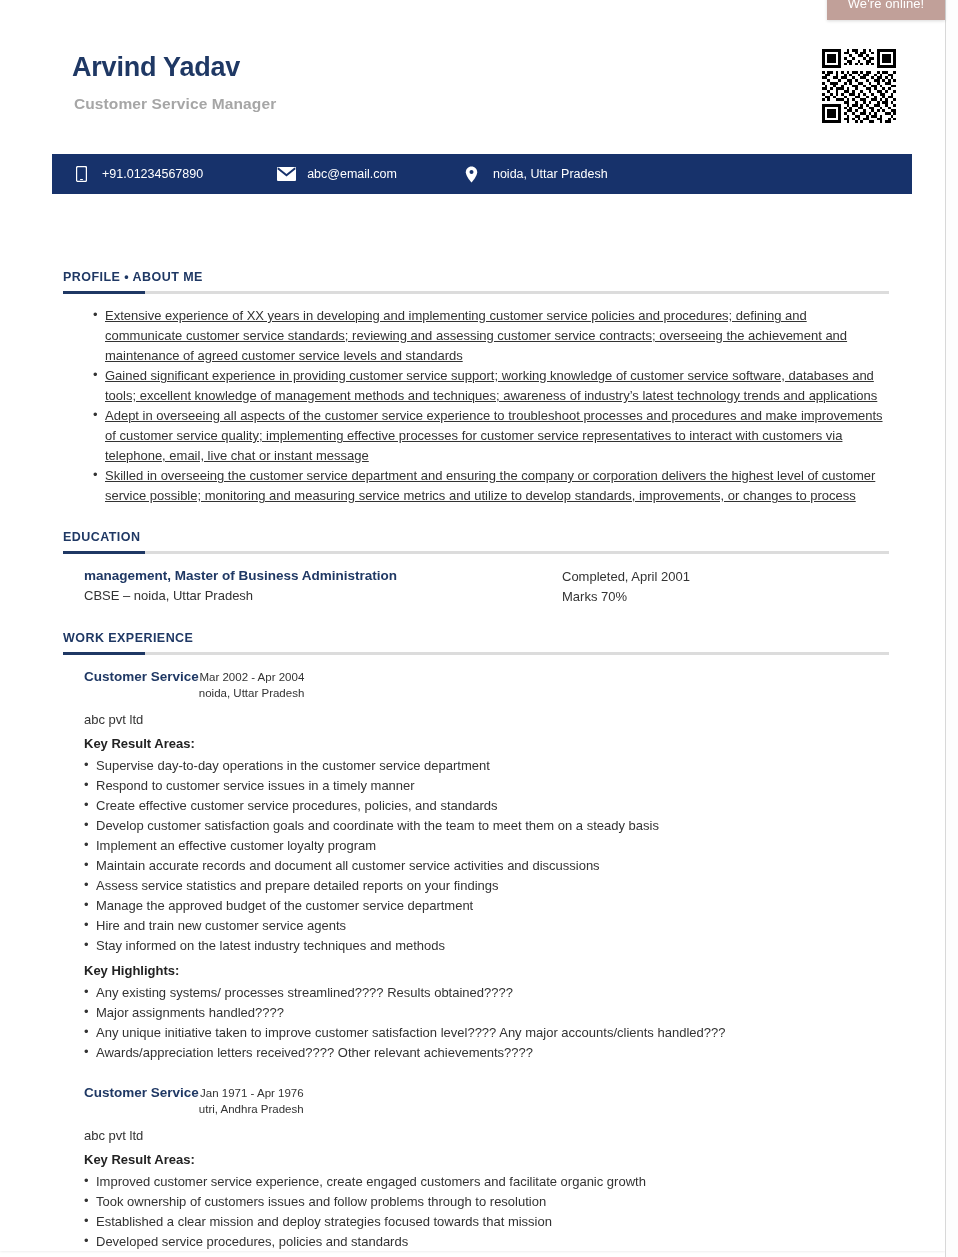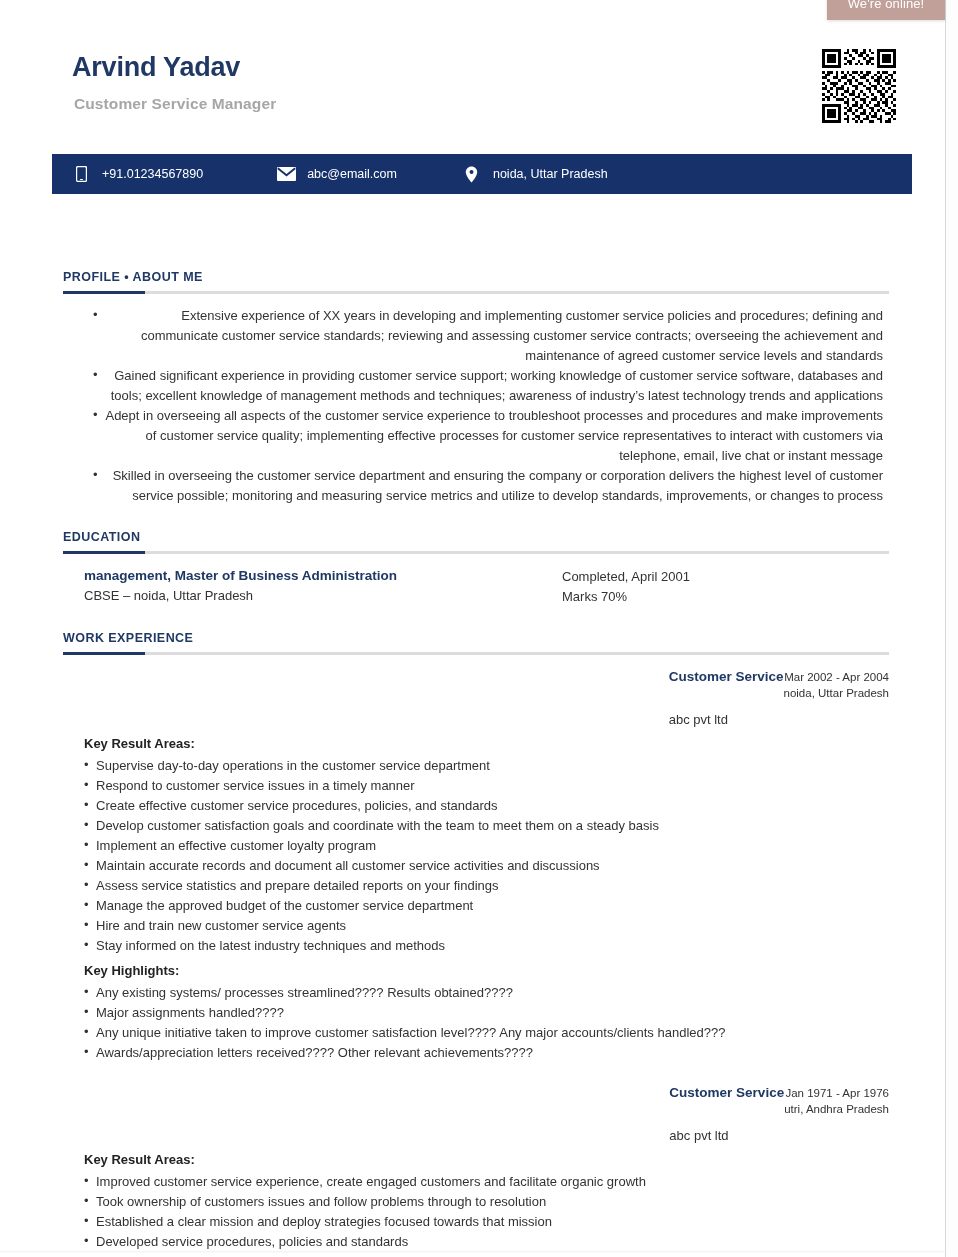--- a/index.html
+++ b/index.html
@@ -187,21 +187,21 @@
   ul.bullets > li::before {
     content: "\2022";
     position: absolute;
     left: 0;
     top: -1px;
     color: #333333;
     font-size: 13px;
   }
 
   #profile-list { margin-left: 30px; width: 790px; }
-  #profile-list > li { text-align: right; }
+  #profile-list > li { text-align: left; text-decoration: underline; }
 
   
   #education-block {
     position: relative;
     display: flex;
     margin-left: 21px;
     margin-top: 2px;
   }
   .edu-left { width: 478px; }
   .edu-degree {
@@ -219,21 +219,21 @@
   .edu-right div {
     font-size: 13px;
     color: #333333;
     line-height: 20px;
   }
 
   
   .job { position: relative; margin-left: 21px; }
   .job-head {
     display: flex;
-    justify-content: flex-end;
+    justify-content: flex-start;
     align-items: flex-start;
   }
   .job-title {
     font-size: 13.5px;
     font-weight: bold;
     color: #1f3864;
     line-height: 19px;
   }
   .job-company {
     font-size: 13px;

